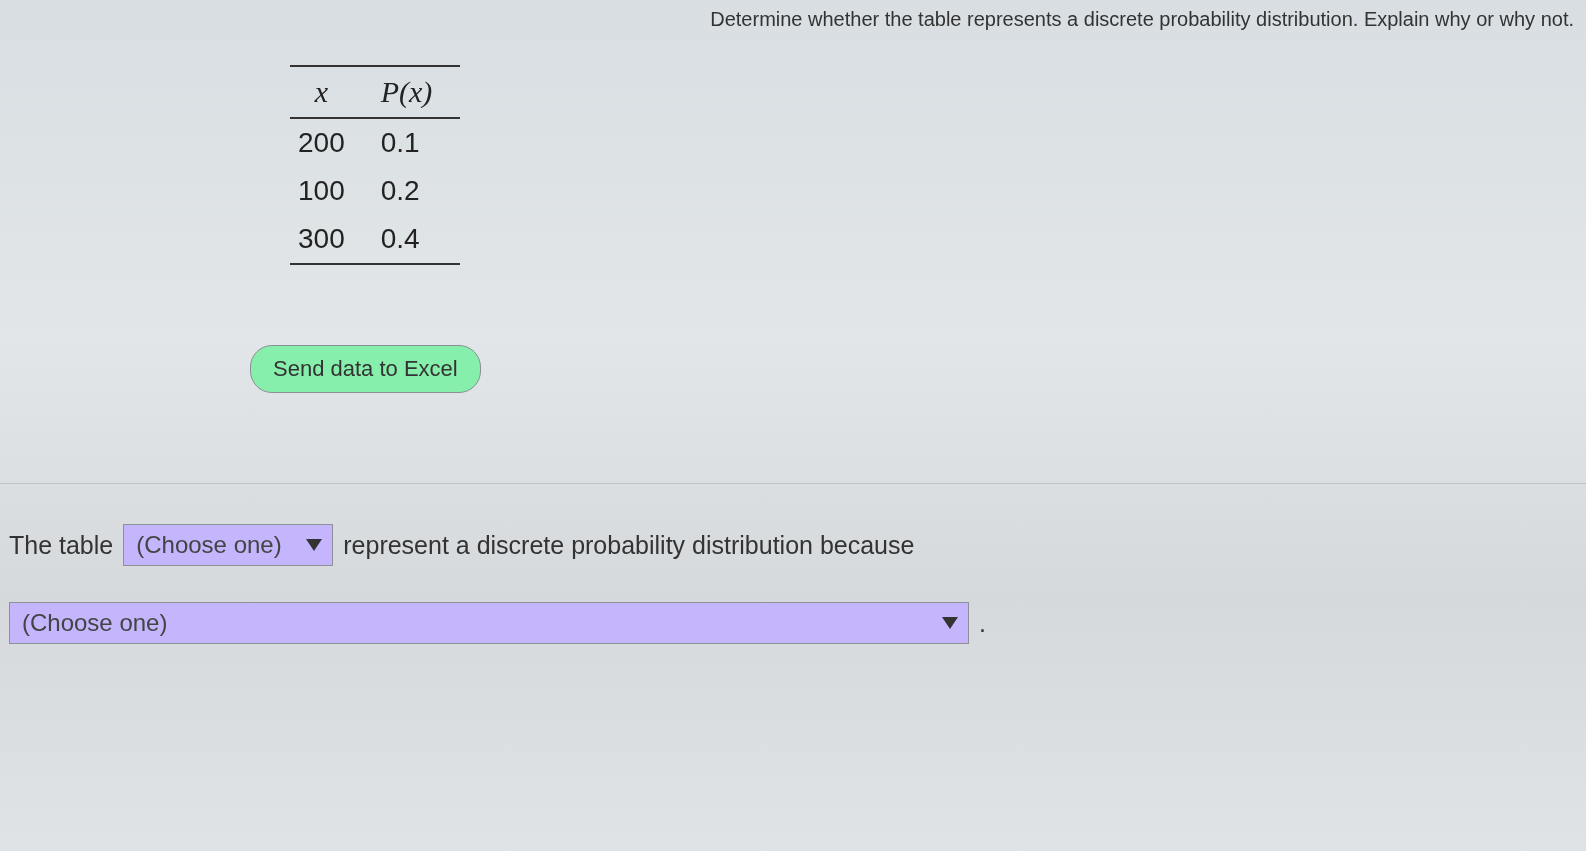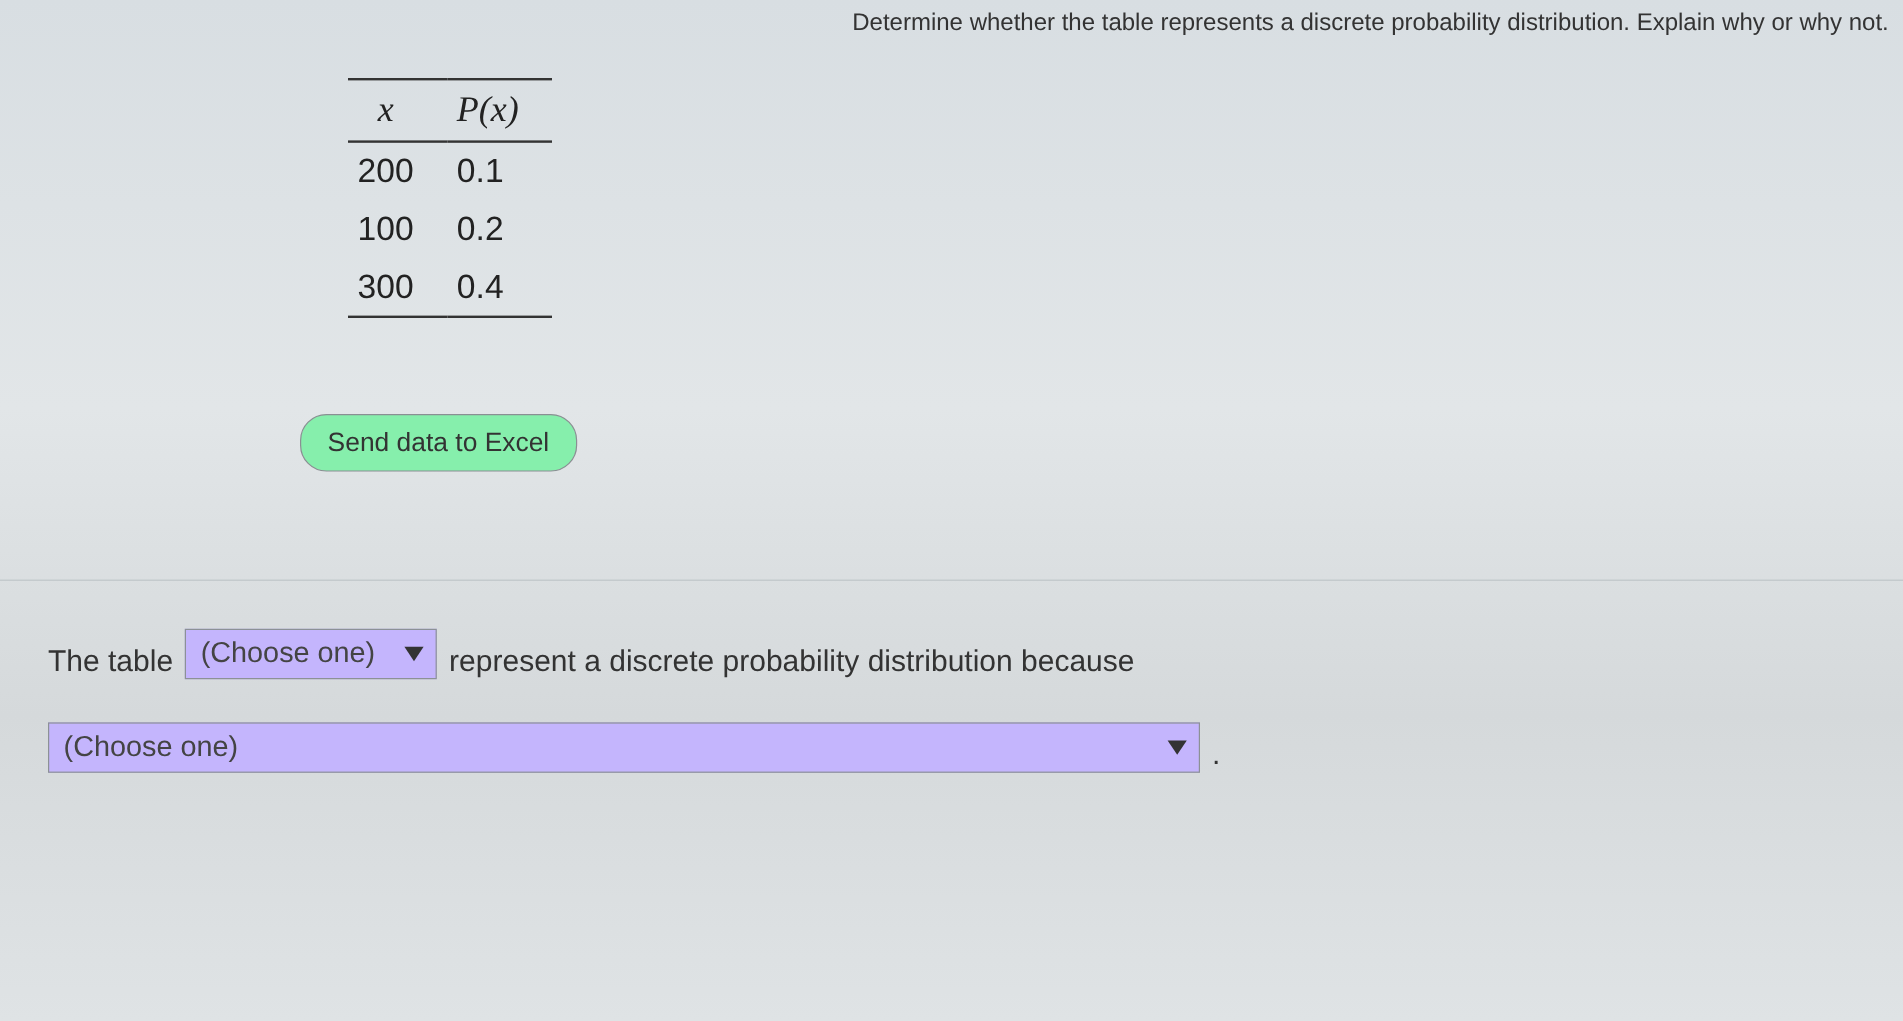--- a/index.html
+++ b/index.html
@@ -59,26 +59,26 @@
     border: 1px solid #8a8f93;
     border-radius: 22px;
     padding: 10px 22px;
     font-size: 22px;
     color: #333;
     cursor: pointer;
   }
   .answer-area {
     margin-top: 90px;
     border-top: 1px solid #bfc5c9;
-    padding: 40px 24px 16px 40px;
+    padding: 40px 24px 16px 9px;
     font-size: 25px;
     color: #333;
     display: flex;
     flex-wrap: wrap;
-    align-items: flex-end;
+    align-items: center;
     gap: 10px;
     row-gap: 18px;
   }
   .select-box {
     display: inline-flex;
     align-items: center;
     justify-content: space-between;
     background: #c4b5fd;
     border: 1px solid #8c9196;
     padding: 6px 10px 6px 12px;

